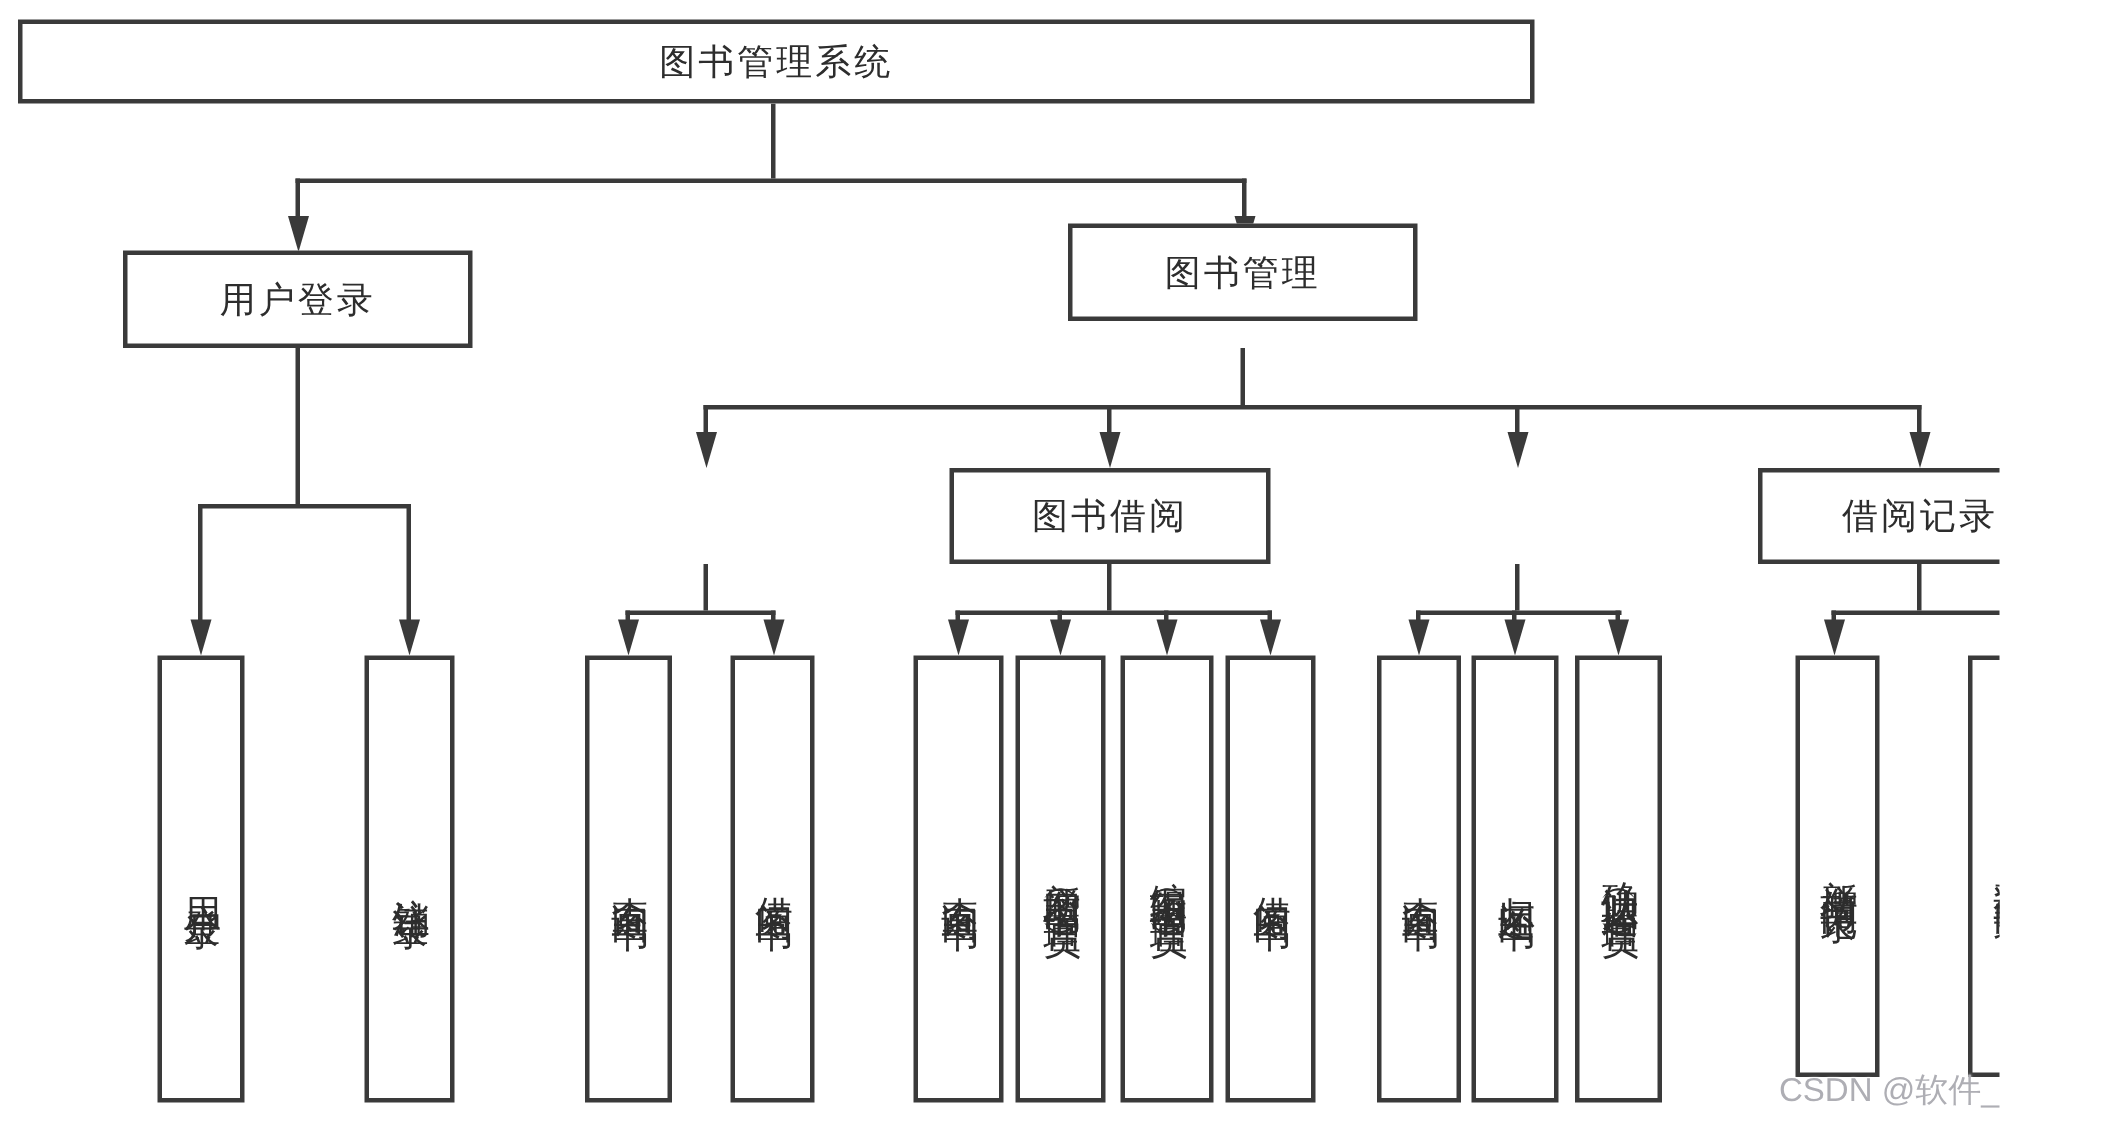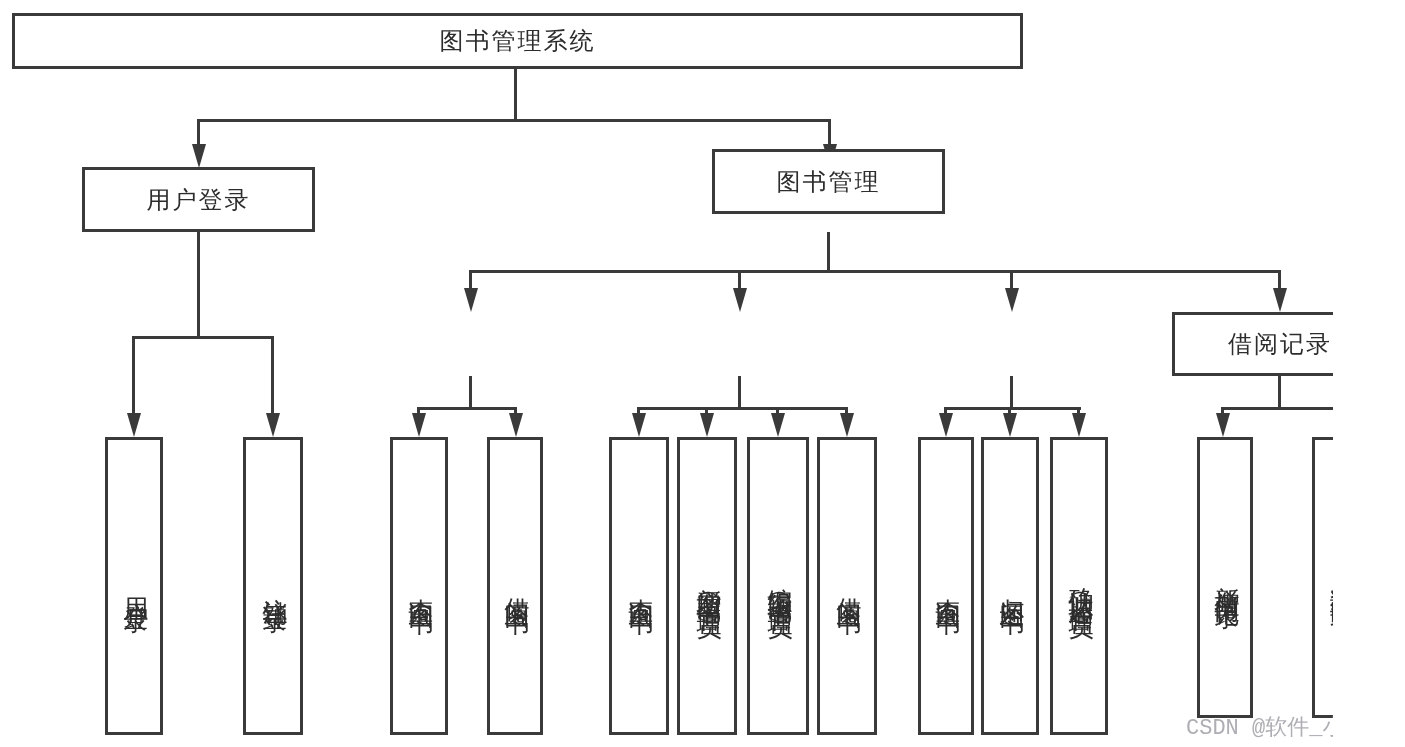--- a/index.html
+++ b/index.html
@@ -4,21 +4,21 @@
 <style>
   :root{
     --line:#3a3a3a;
     --text:#2d2d2d;
     --bg:#ffffff;
     --watermark:#aeaeb4;
   }
   html,body{margin:0;padding:0;background:var(--bg);}
   .diagram{
     position:relative;width:1333px;height:747px;background:var(--bg);
-    font-family:Liberation Mono, monospace;
+    font-family:Liberation Sans, sans-serif;
     color:var(--text);overflow:hidden;
   }
   .box{
     position:absolute;box-sizing:border-box;border:3px solid var(--line);
     background:var(--bg);display:flex;align-items:center;justify-content:center;
     font-size:24px;letter-spacing:2px;white-space:nowrap;
   }
   .vbox{
     writing-mode:vertical-rl;text-orientation:mixed;
     font-size:25px;letter-spacing:4px;white-space:normal;
@@ -99,20 +99,21 @@
   <div class="vline" style="left:1221px;top:407px;height:8px"></div>
   <div class="arrow" style="left:1216px;top:413px"></div>
   <div class="vline" style="left:1338px;top:407px;height:8px"></div>
   <div class="arrow" style="left:1333px;top:413px"></div>
 
   <div class="box" style="left:12px;top:13px;width:1011px;height:56px">图书管理系统</div>
 
   <div class="box" style="left:82px;top:167px;width:233px;height:65px">用户登录</div>
   <div class="box" style="left:712px;top:149px;width:233px;height:65px">图书管理</div>
 
+  <div class="box" style="left:633px;top:312px;width:214px;height:64px">图书借阅</div>
   <div class="box" style="left:1172px;top:312px;width:216px;height:64px">借阅记录</div>
 
   <div class="box vbox" style="left:105px;top:437px;width:58px;height:298px">用户登录</div>
   <div class="box vbox" style="left:243px;top:437px;width:60px;height:298px">注销登录</div>
 
   <div class="box vbox" style="left:390px;top:437px;width:58px;height:298px">查询图书</div>
   <div class="box vbox" style="left:487px;top:437px;width:56px;height:298px">借阅图书</div>
 
   <div class="box vbox" style="left:609px;top:437px;width:60px;height:298px">查询图书</div>
   <div class="box vbox" style="left:677px;top:437px;width:60px;height:298px">新增图书（管理员）</div>

